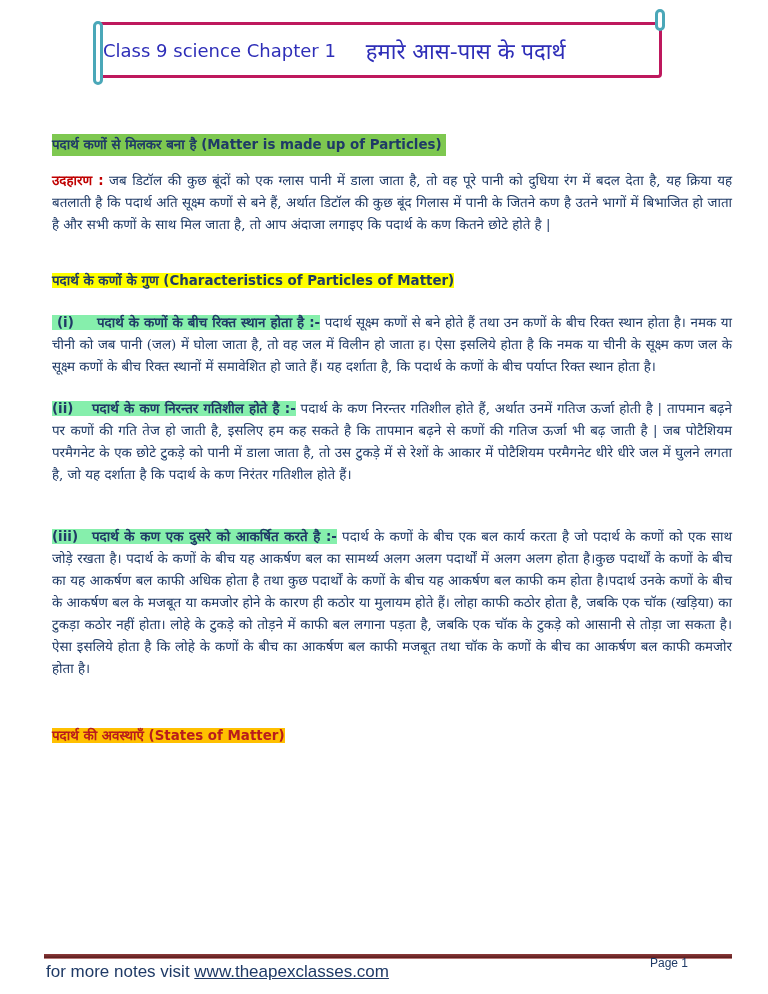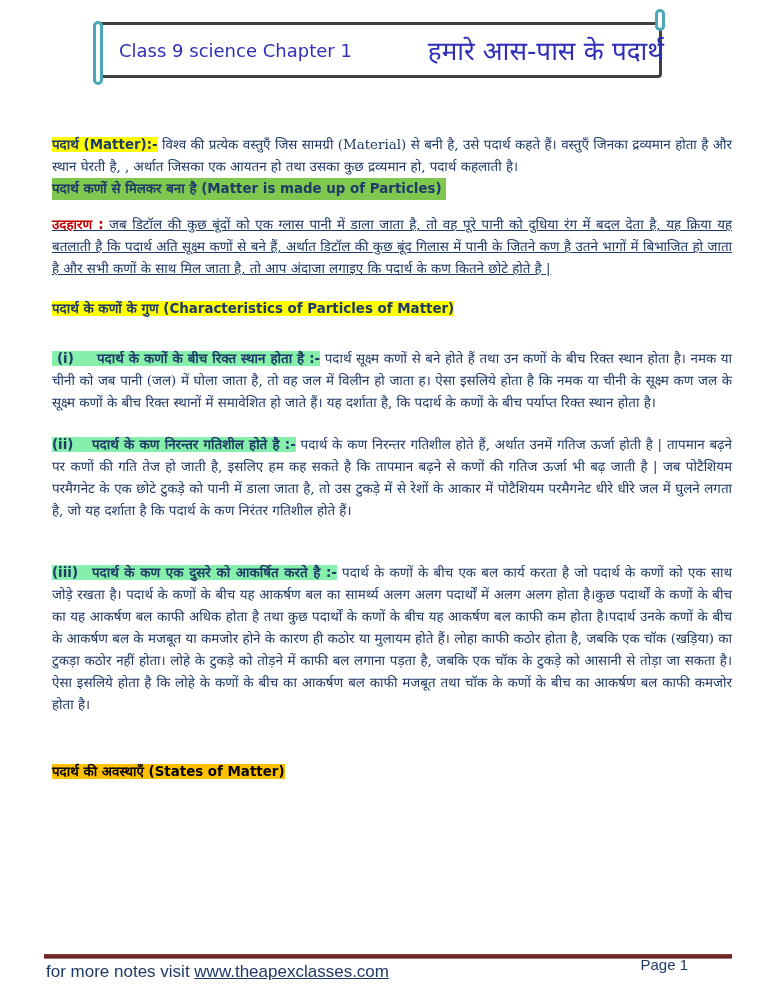--- a/index.html
+++ b/index.html
@@ -6,96 +6,92 @@
     html, body {
       width: 768px; height: 994px; background: #ffffff; overflow: hidden;
       font-family: "DejaVu Sans", "Liberation Sans", sans-serif;
       color: #1f3a66;
     }
     .page { position: relative; width: 768px; height: 994px; }
 
     
     .banner {
       position: absolute; left: 96px; top: 22px; width: 566px; height: 56px;
-      border: 3px solid #404040; border-radius: 4px; background: #fff;
-      display: flex; align-items: center; padding-left: 20px;
+      border: 3px solid #be185d; border-radius: 4px; background: #fff;
+      display: flex; align-items: center; padding-left: 4px;
     }
     .banner .roll-left {
       position: absolute; left: -6px; top: -4px; width: 10px; height: 64px;
       border: 3px solid #4aa7b8; border-radius: 5px; background: #fff;
     }
     .banner .roll-right {
       position: absolute; right: -6px; top: -16px; width: 10px; height: 22px;
       border: 3px solid #4aa7b8; border-radius: 5px; background: #fff;
     }
     .banner .title-en {
       font-family: "DejaVu Sans", sans-serif; font-size: 18px; color: #2e2eb8;
       margin-right: 30px; white-space: nowrap;
     }
     .banner .title-hi {
-      font-family: "DejaVu Sans", sans-serif; font-size: 26px; color: #2e2eb8;
+      font-family: "DejaVu Sans", sans-serif; font-size: 22px; color: #2e2eb8;
       white-space: nowrap;
-      margin-left: 46px;
     }
 
     .content {
       position: absolute; left: 52px; top: 134px; width: 680px;
       font-size: 13.4px; line-height: 22px; color: #1f3a66;
       font-family: "DejaVu Serif", "Liberation Serif", serif;
     }
     .content p { text-align: justify; }
     .hl-yellow { background: #ffff00; font-weight: bold; font-family: "DejaVu Sans", sans-serif; color: #1f3a66; }
     .hl-green { background: #7ec850; font-weight: bold; font-family: "DejaVu Sans", sans-serif; color: #1f3a66; display: inline-block; padding-right: 4px; }
-    .hl-orange { background: #ffc000; font-weight: bold; font-family: "DejaVu Sans", sans-serif; color: #000000; }
+    .hl-orange { background: #ffc000; font-weight: bold; font-family: "DejaVu Sans", sans-serif; color: #b91c1c; }
     .hl-blue { background: #86efac; font-weight: bold; font-family: "DejaVu Sans", sans-serif; color: #1f3a66; }
     .ex-label { color: #c00000; font-weight: bold; font-family: "DejaVu Sans", sans-serif; }
     .num { display: inline-block; width: 40px; }
 
     .footer-rule {
       position: absolute; left: 44px; top: 954px; width: 688px; height: 5px;
       background: linear-gradient(#8e3a3a, #5a1e1e);
       border-bottom: 1px solid #b87878;
     }
     .footer-left {
       position: absolute; left: 46px; top: 962px;
       font-family: "Liberation Sans", sans-serif; font-size: 17px; color: #1f3a66;
     }
     .footer-left a { color: #1f3a66; text-decoration: underline; }
     .footer-right {
       position: absolute; right: 80px; top: 956px;
-      font-family: "Liberation Sans", sans-serif; font-size: 15px; color: #1f3a66;
+      font-family: "Liberation Sans", sans-serif; font-size: 12px; color: #1f3a66;
     }
   </style>
 </head>
 <body>
 
 <div class="page">
 
   <div class="banner">
     <div class="roll-left"></div>
     <div class="roll-right"></div>
     <span class="title-en">Class 9 science Chapter 1</span>
     <span class="title-hi">हमारे आस-पास के पदार्थ</span>
   </div>
 
   <div class="content">
 
-    <p style="margin-bottom:0;">
-      <span class="hl-yellow">पदार्थ (Matter):-</span><span> विश्व की प्रत्येक वस्तुएँ जिस सामग्री (Material) से बनी है, उसे पदार्थ कहते हैं। वस्तुएँ जिनका द्रव्यमान होता है और स्थान घेरती है, , अर्थात जिसका एक आयतन हो तथा उसका कुछ द्रव्यमान हो, पदार्थ कहलाती है।</span>
-    </p>
 
     <div style="margin-bottom:14px;">
       <span class="hl-green">पदार्थ कणों से मिलकर बना है (Matter is made up of Particles)</span>
     </div>
 
-    <p style="margin-bottom:18px;text-decoration:underline;">
+    <p style="margin-bottom:34px;">
       <span class="ex-label">उदहारण :</span><span> जब डिटॉल की कुछ बूंदों को एक ग्लास पानी में डाला जाता है, तो वह पूरे पानी को दुधिया रंग में बदल देता है, यह क्रिया यह बतलाती है कि पदार्थ अति सूक्ष्म कणों से बने हैं, अर्थात डिटॉल की कुछ बूंद गिलास में पानी के जितने कण है उतने भागों में बिभाजित हो जाता है और सभी कणों के साथ मिल जाता है, तो आप अंदाजा लगाइए कि पदार्थ के कण कितने छोटे होते है |</span>
     </p>
 
-    <div style="margin-bottom:28px;">
+    <div style="margin-bottom:20px;">
       <span class="hl-yellow">पदार्थ के कणों के गुण (Characteristics of Particles of Matter)</span>
     </div>
 
     <p style="margin-bottom:20px;">
       <span class="hl-blue">&nbsp;<span class="num">(i)</span><span>पदार्थ के कणों के बीच रिक्त स्थान होता है :-</span></span><span> पदार्थ सूक्ष्म कणों से बने होते हैं तथा उन कणों के बीच रिक्त स्थान होता है। नमक या चीनी को जब पानी (जल) में घोला जाता है, तो वह जल में विलीन हो जाता ह। ऐसा इसलिये होता है कि नमक या चीनी के सूक्ष्म कण जल के सूक्ष्म कणों के बीच रिक्त स्थानों में समावेशित हो जाते हैं। यह दर्शाता है, कि पदार्थ के कणों के बीच पर्याप्त रिक्त स्थान होता है।</span>
     </p>
 
     <p style="margin-bottom:40px;">
       <span class="hl-blue"><span class="num">(ii)</span><span>पदार्थ के कण निरन्तर गतिशील होते है :-</span></span><span> पदार्थ के कण निरन्तर गतिशील होते हैं, अर्थात उनमें गतिज ऊर्जा होती है | तापमान बढ़ने पर कणों की गति तेज हो जाती है, इसलिए हम कह सकते है कि तापमान बढ़ने से कणों की गतिज ऊर्जा भी बढ़ जाती है | जब पोटैशियम परमैगनेट के एक छोटे टुकड़े को पानी में डाला जाता है, तो उस टुकड़े में से रेशों के आकार में पोटैशियम परमैगनेट धीरे धीरे जल में घुलने लगता है, जो यह दर्शाता है कि पदार्थ के कण निरंतर गतिशील होते हैं।</span>
     </p>

